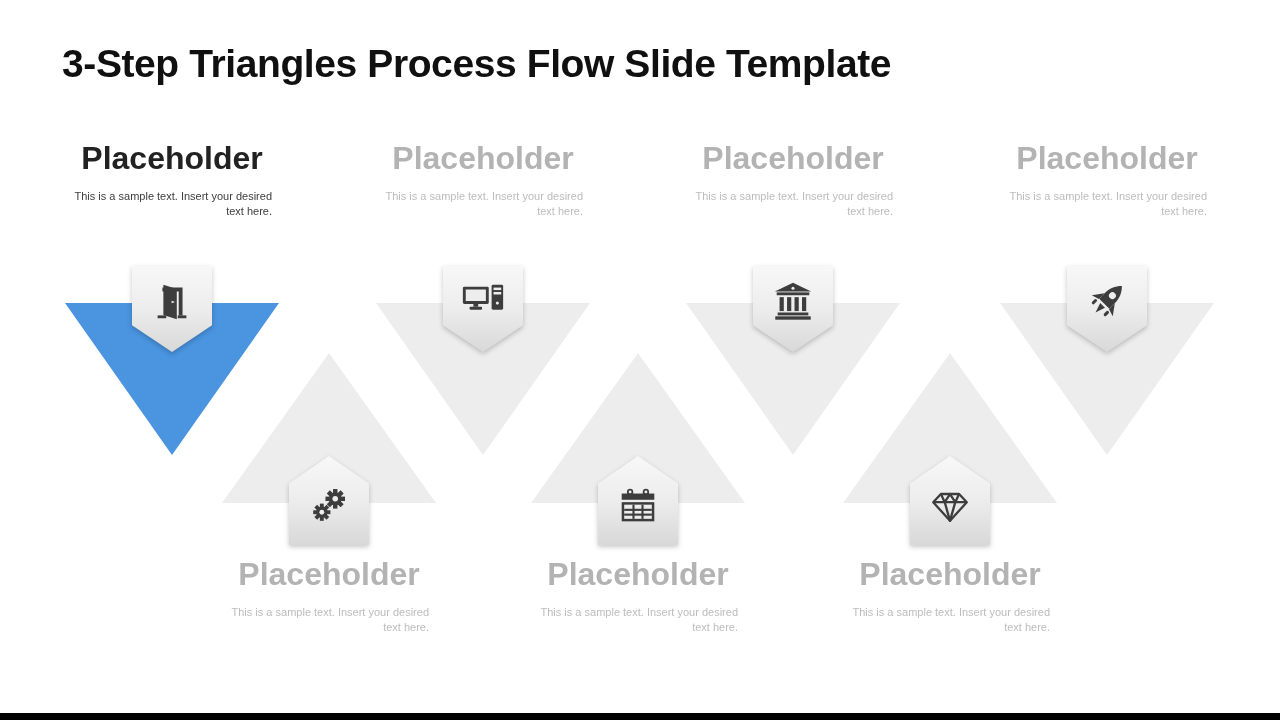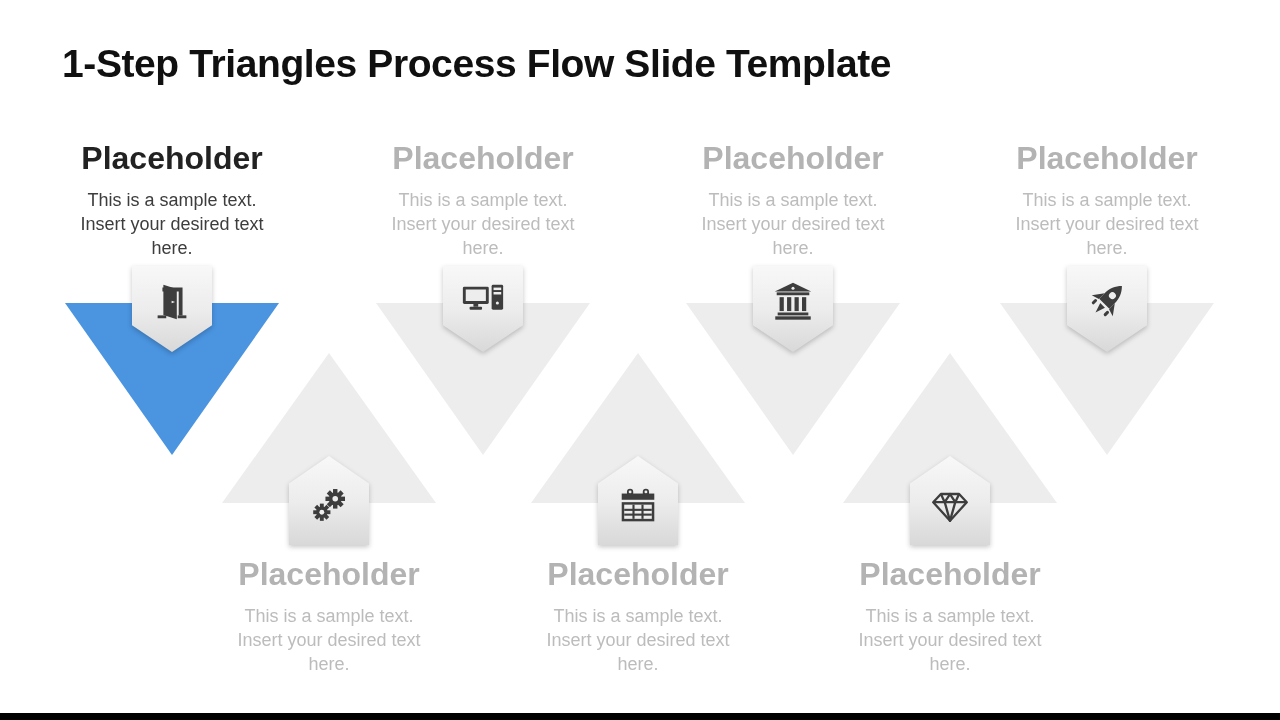--- a/index.html
+++ b/index.html
@@ -7,21 +7,21 @@
     position:relative;width:1280px;height:720px;background:#ffffff;overflow:hidden;
     font-family:"Liberation Sans","DejaVu Sans",sans-serif;
   }
   .slide-title{
     position:absolute;left:62px;top:42px;
     font-size:39px;font-weight:700;color:#101010;letter-spacing:-0.4px;white-space:nowrap;
   }
   
   .text-block{position:absolute;width:212px;text-align:center;}
   .ph-heading{font-size:32px;font-weight:700;color:var(--inactive-text,#B3B3B3);margin:0 0 8px 0;}
-  .ph-body{font-size:18px;line-height:1.33;color:var(--inactive-body,#BCBCBC);width:200px;margin:12px auto;}
+  .ph-body{font-size:11px;line-height:1.33;color:var(--inactive-body,#BCBCBC);width:200px;margin:12px auto;text-align:right;}
   .text-block.active .ph-heading{color:var(--active-heading,#222222);}
   .text-block.active .ph-body{color:var(--active-body,#3D3D3D);}
   
   .tri{position:absolute;width:214px;background:var(--tri-gray,#EDEDED);}
   .tri-down{height:152px;top:303px;clip-path:polygon(0 0,100% 0,50% 100%);}
   .tri-up{height:150px;top:353px;clip-path:polygon(50% 0,100% 100%,0 100%);}
   .tri.accent{background:var(--accent,#4A94E0);}
   
   .badge-wrap{position:absolute;width:80px;filter:drop-shadow(0 2px 2.5px rgba(0,0,0,0.22));}
   .badge{width:80px;background:linear-gradient(180deg,#F8F8F8 0%,#ECECEC 52%,#D8D8D8 100%);}
@@ -33,21 +33,21 @@
   .badge-down-wrap .icon{top:12px;}
   .badge-up-wrap .icon{top:27px;}
   .icon svg{display:block;width:46px;height:46px;}
   .bottom-bar{position:absolute;left:0;top:713px;width:1280px;height:7px;background:var(--bottom-bar,#000);}
 </style>
 </head>
 <body>
 
 <div class="slide">
 
-  <div class="slide-title">1-Step Triangles Process Flow Slide Template</div>
+  <div class="slide-title">3-Step Triangles Process Flow Slide Template</div>
 
   <div class="text-block active" style="left:66px;top:140px;">
     <div class="ph-heading">Placeholder</div>
     <div class="ph-body">This is a sample text. Insert your desired text here.</div>
   </div>
   <div class="text-block" style="left:377px;top:140px;">
     <div class="ph-heading">Placeholder</div>
     <div class="ph-body">This is a sample text. Insert your desired text here.</div>
   </div>
   <div class="text-block" style="left:687px;top:140px;">

